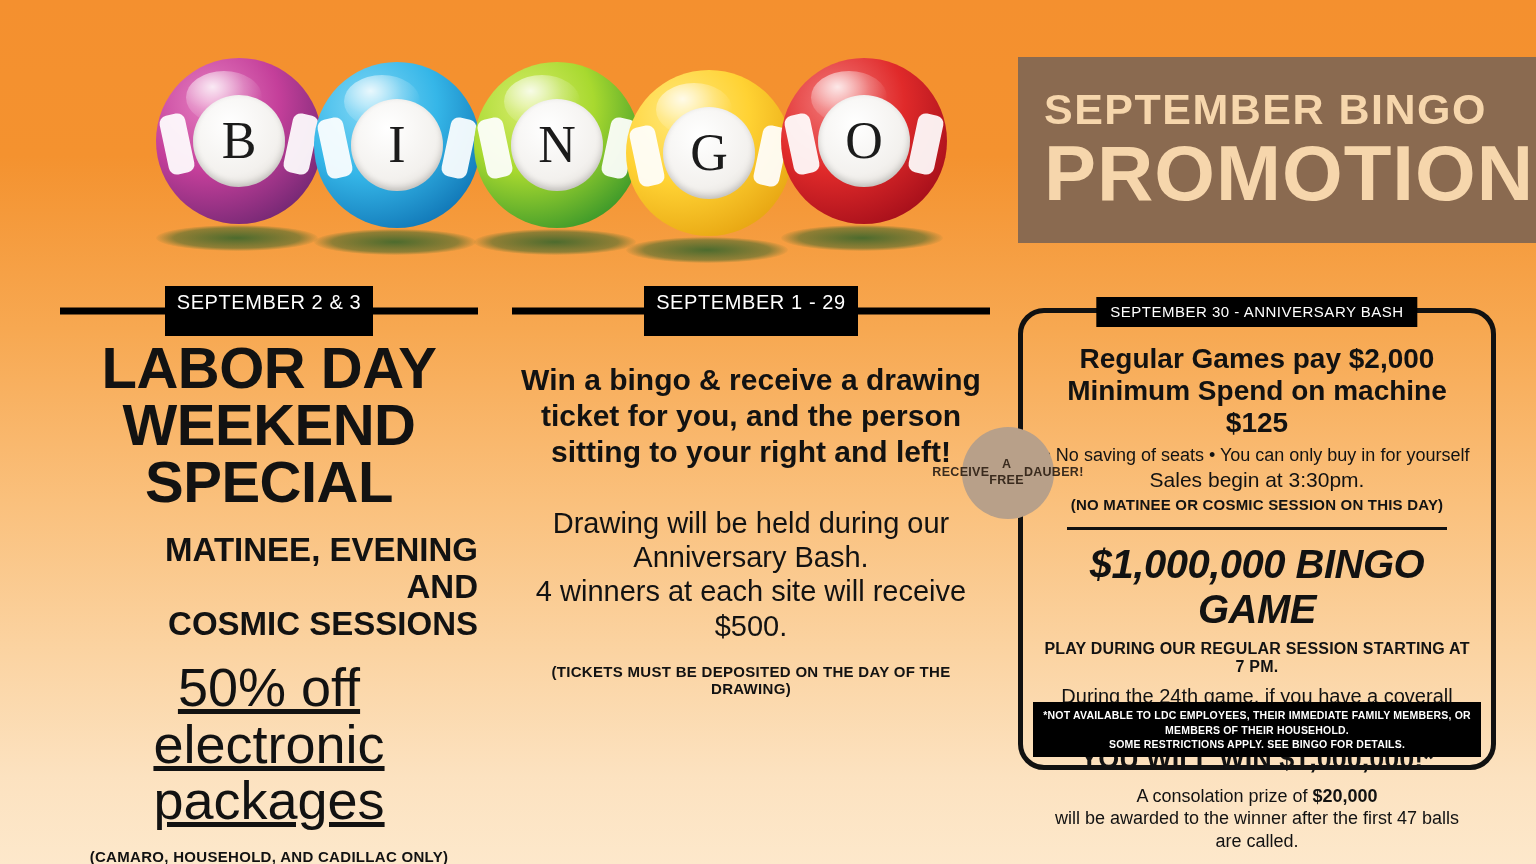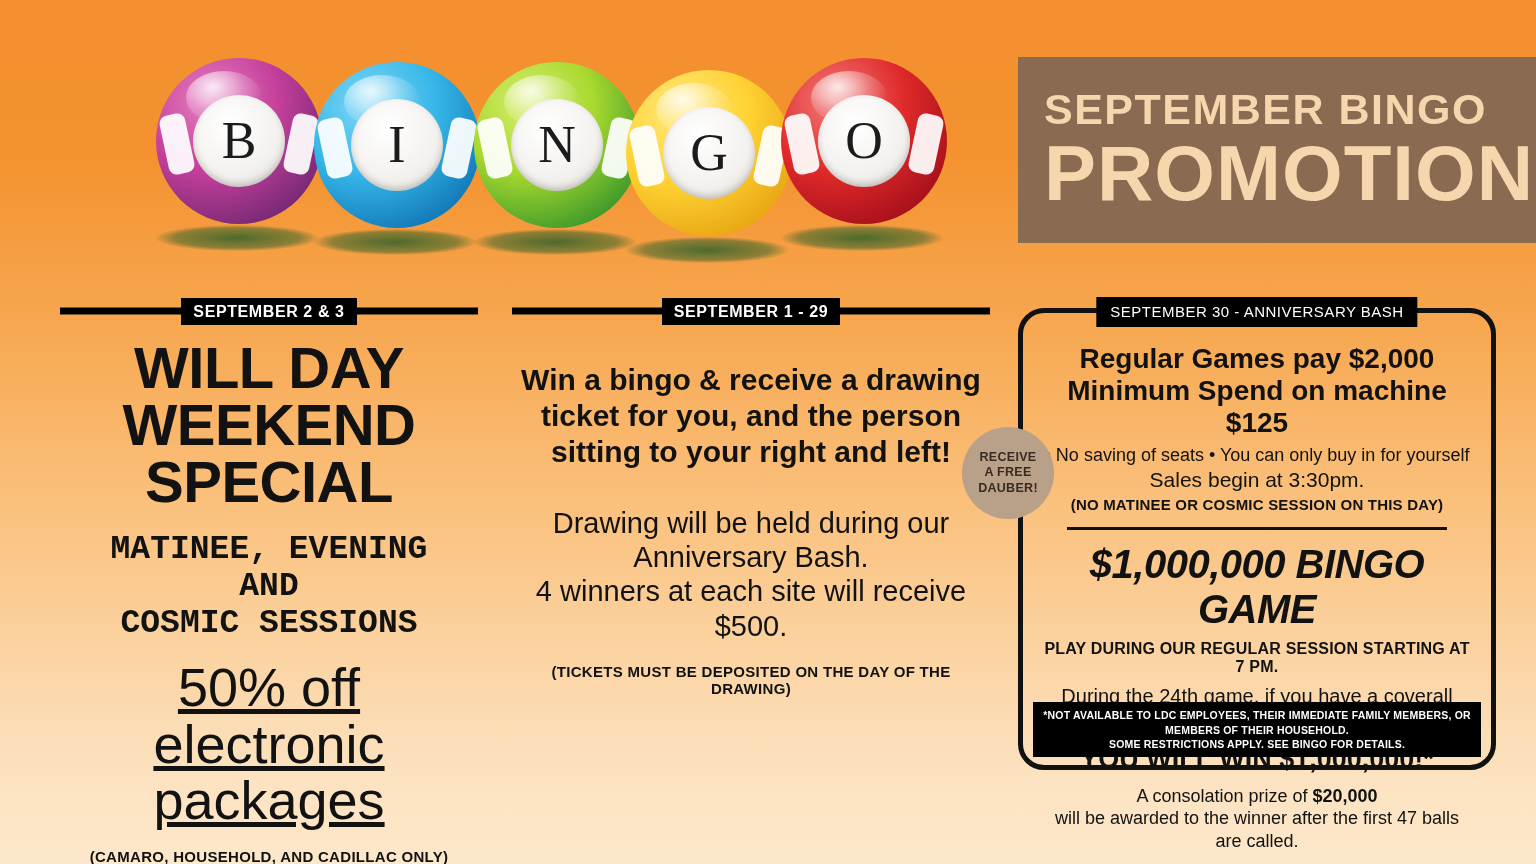--- a/index.html
+++ b/index.html
@@ -121,43 +121,42 @@
     display: flex; align-items: center; justify-content: center;
   }
   .date-rule::before {
     content: "";
     position: absolute; left: 0; right: 0; top: 50%;
     height: 7px; background: #000; transform: translateY(-50%);
   }
   .date-pill {
     position: relative;
     background: #000; color: #fff;
-    font-size: 16px; font-weight: bold;
+    font-size: 20px; font-weight: normal;
     letter-spacing: 0.6px;
-    padding: 5px 12px 4px;
+    padding: 5px 12px 22px;
     white-space: nowrap;
   }
 
   .big-title {
     text-align: center;
     font-size: 58px;
     font-weight: bold;
     line-height: 0.98;
     color: #121212;
     letter-spacing: -0.5px;
     margin-top: 14px;
   }
   .sub-bold {
-    text-align: center;
+    text-align: right;
     font-size: 33px;
     font-weight: bold;
     line-height: 1.12;
     color: #121212;
     margin-top: 22px;
-    font-family: Liberation Mono, monospace;
   }
   .light-line {
     text-align: center;
     font-size: 54px;
     line-height: 1.04;
     color: #121212;
     margin-top: 16px;
     text-decoration: underline;
   }
   .fineprint {
@@ -231,21 +230,21 @@
   }
 
   
   .dauber {
     position: absolute;
     left: 962px; top: 427px;
     width: 92px; height: 92px;
     border-radius: 50%;
     background: #b8a089;
     color: #3a2b1e;
-    display: flex; flex-direction: column;
+    display: flex; flex-direction: row;
     align-items: center; justify-content: center;
     font-size: 12.5px; font-weight: bold;
     line-height: 1.25;
     text-align: center;
     letter-spacing: 0.3px;
     z-index: 5;
   }
 </style>
 </head>
 <body>
@@ -313,21 +312,21 @@
   <div class="header-band">
     <div class="hdr-line1">SEPTEMBER BINGO</div>
     <div class="hdr-line2">PROMOTIONS</div>
   </div>
 
   <div class="col col-1">
     <div class="date-rule">
       <div class="date-pill">SEPTEMBER 2 &amp; 3</div>
     </div>
     <div class="big-title">
-      <div>WILL DAY</div>
+      <div>LABOR DAY</div>
       <div>WEEKEND SPECIAL</div>
     </div>
     <div class="sub-bold">
       <div>MATINEE, EVENING</div>
       <div>AND</div>
       <div>COSMIC SESSIONS</div>
     </div>
     <div class="light-line">
       <div>50% off electronic</div>
       <div>packages</div>

